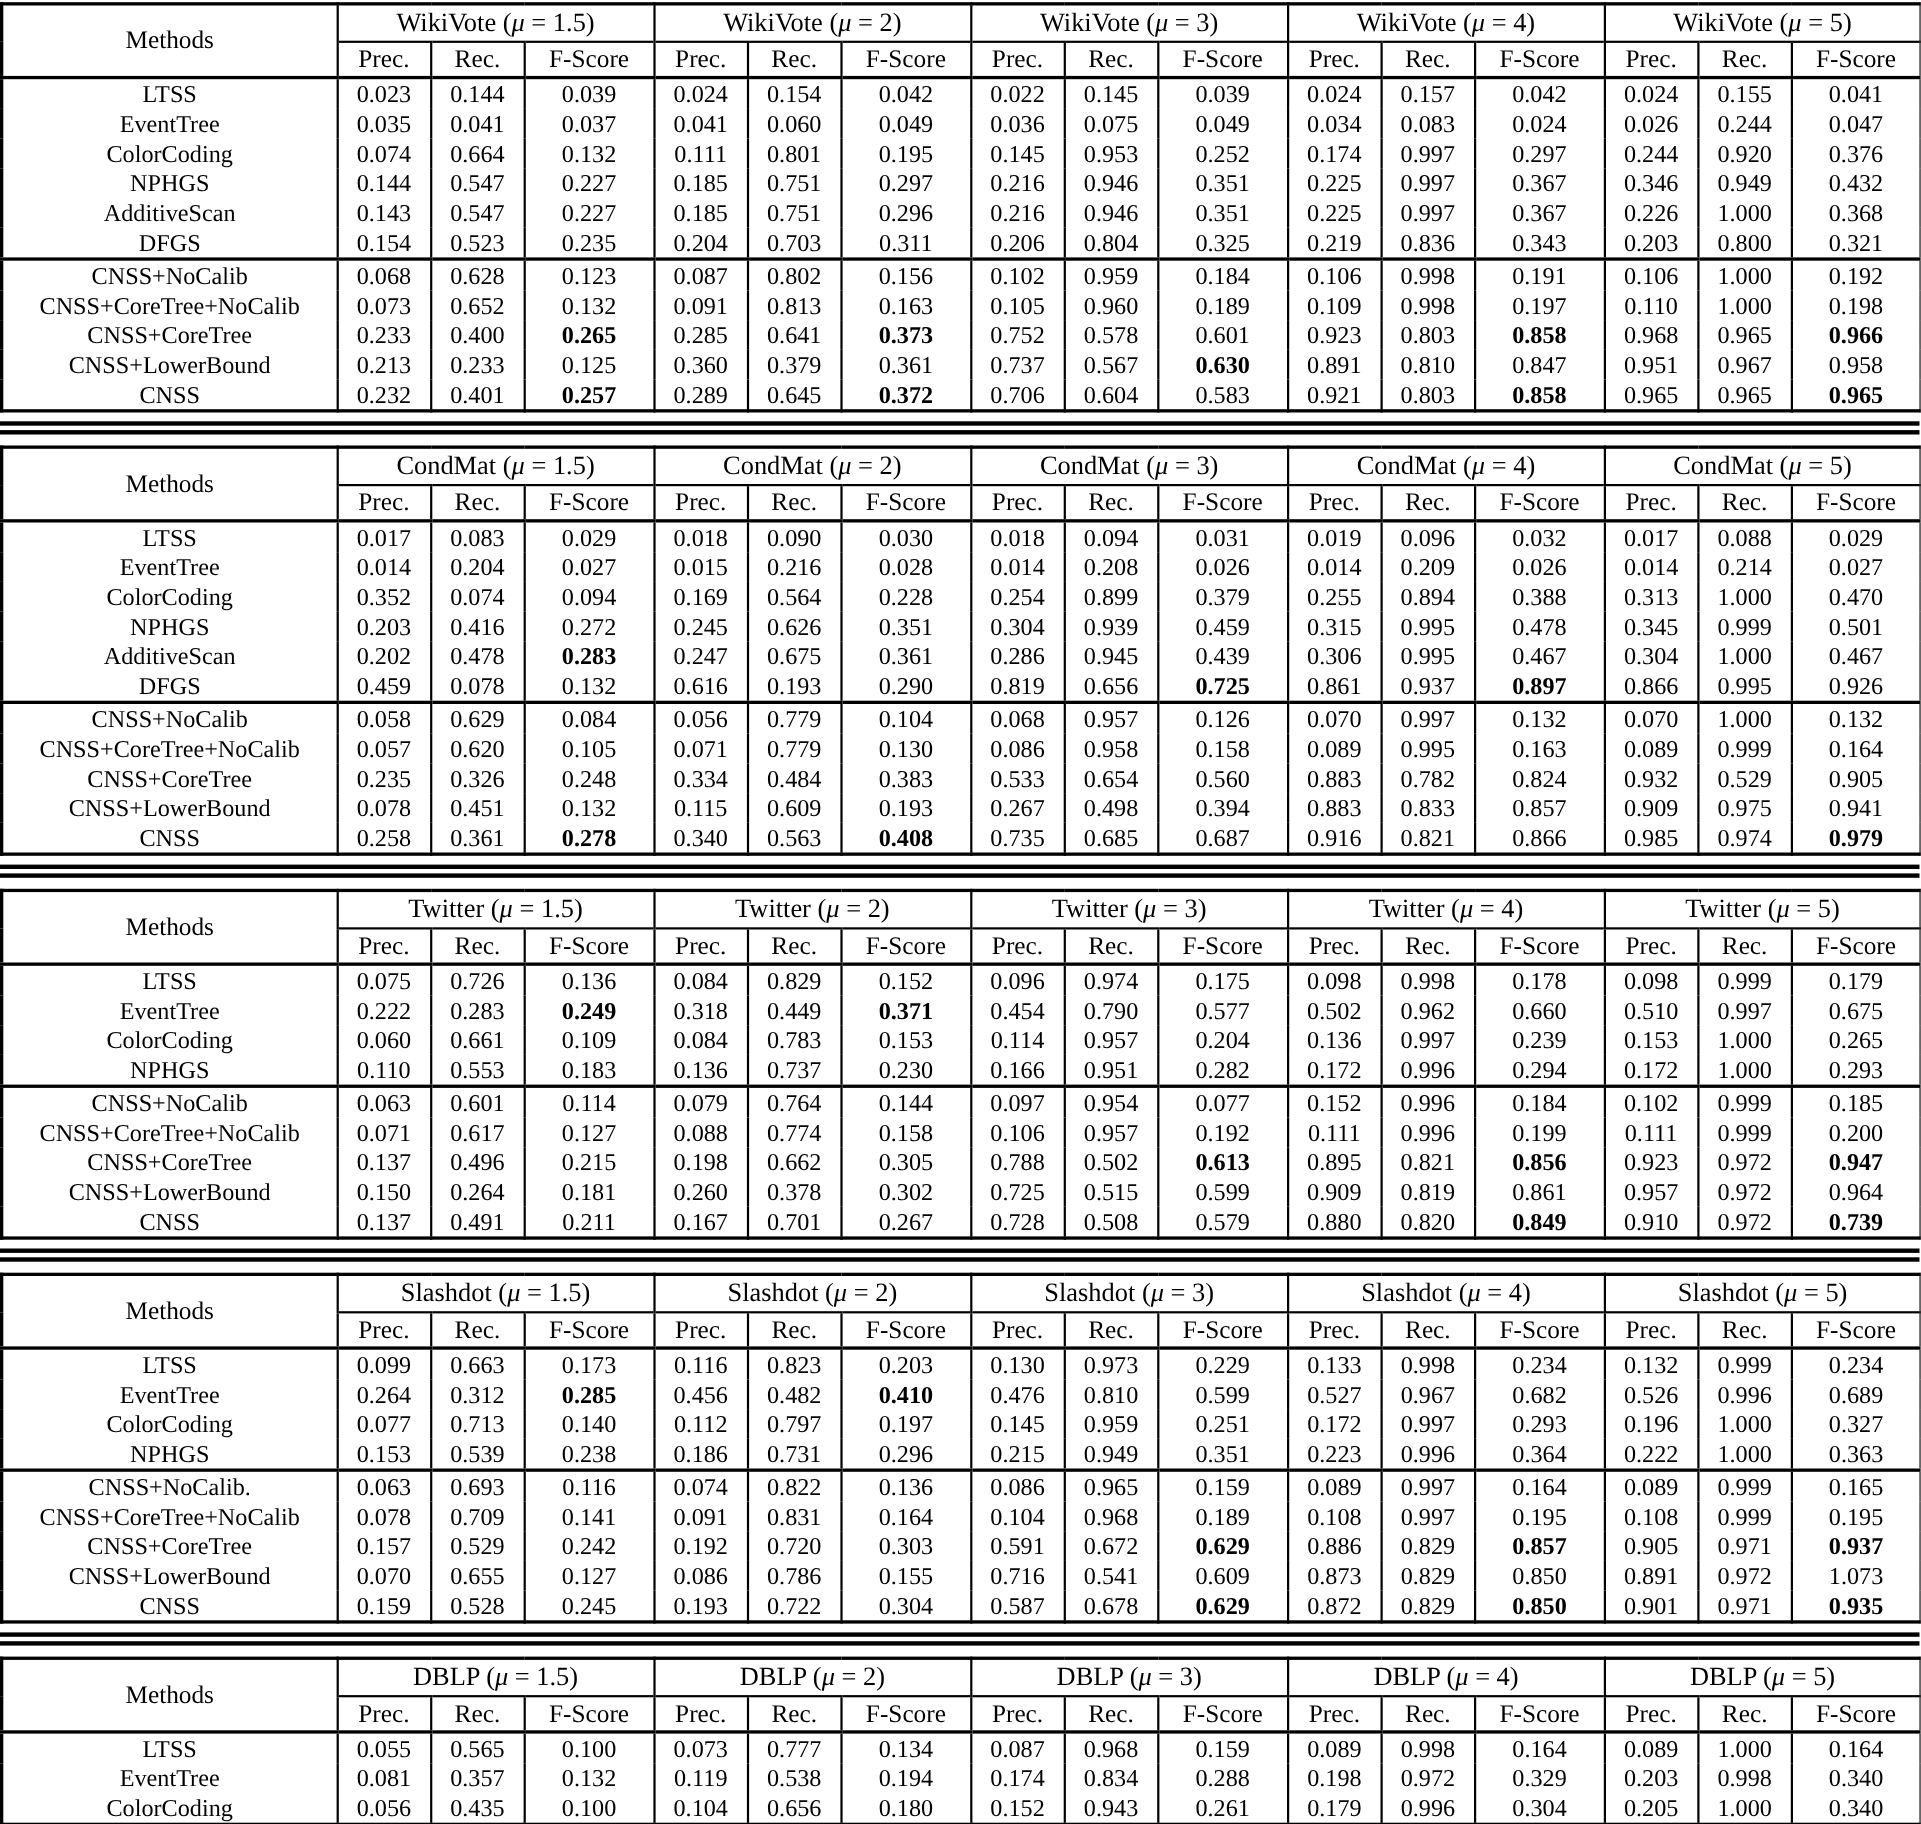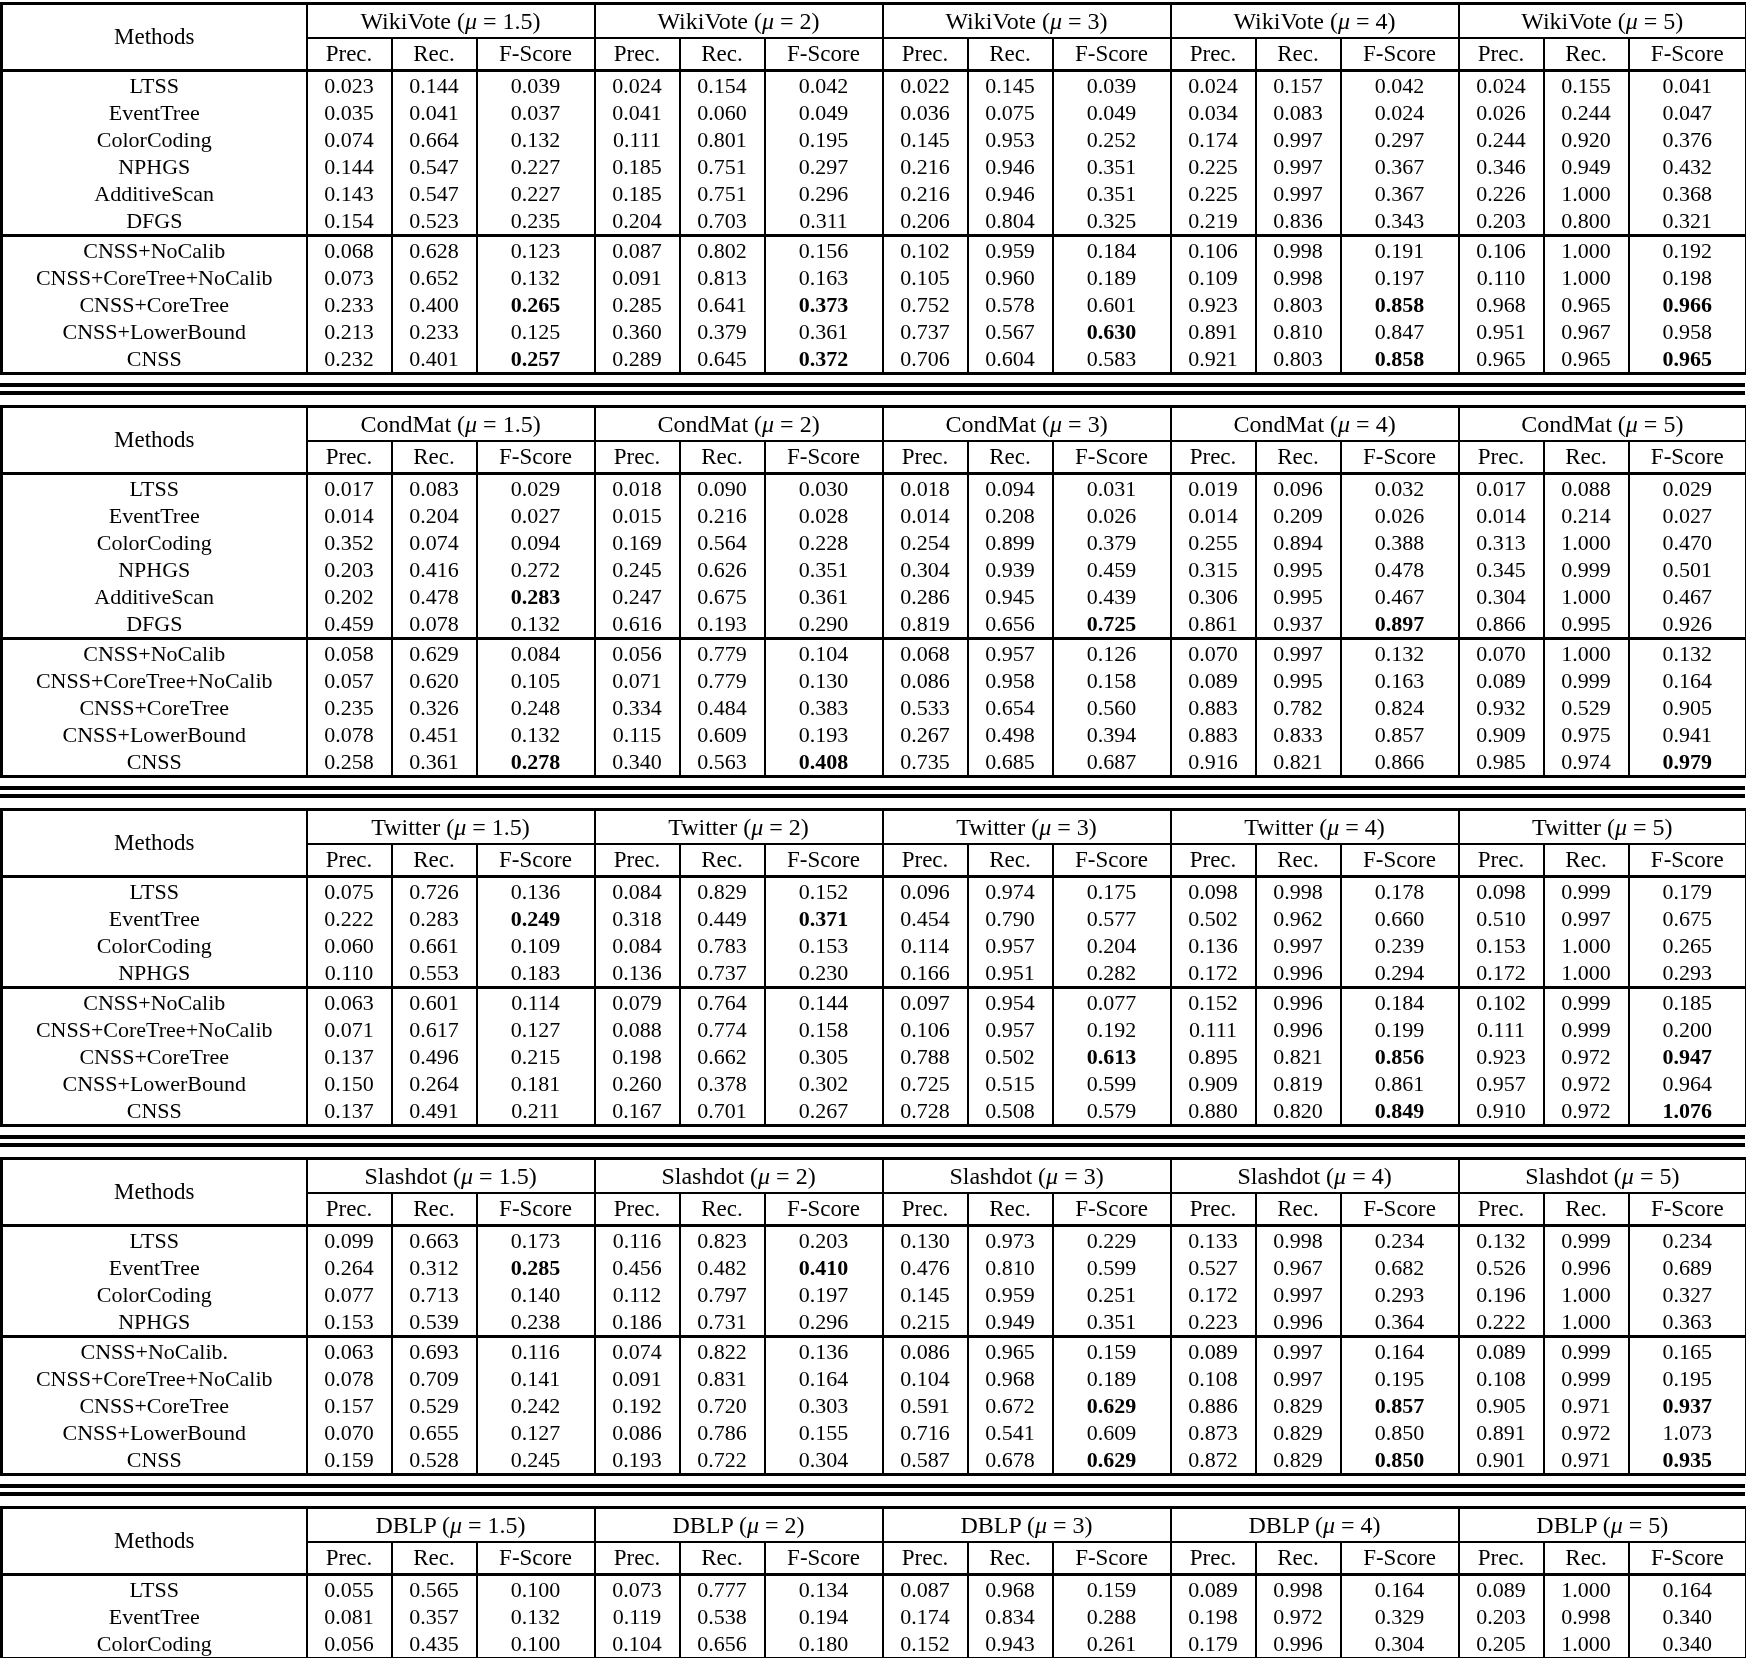--- a/index.html
+++ b/index.html
@@ -743,21 +743,21 @@
             <td class="val-td">0.701</td>
             <td class="val-td">0.267</td>
             <td class="val-td">0.728</td>
             <td class="val-td">0.508</td>
             <td class="val-td">0.579</td>
             <td class="val-td">0.880</td>
             <td class="val-td">0.820</td>
             <td class="val-td bold">0.849</td>
             <td class="val-td">0.910</td>
             <td class="val-td">0.972</td>
-            <td class="val-td bold">1.076</td>
+            <td class="val-td bold">0.739</td>
           </tr>
         </tbody>
       </table>
       <div class="double-rule"></div>
       <table class="results-table">
         <colgroup>
           <col style="width: 305px;">
           <col style="width: 85px;">
           <col style="width: 85px;">
           <col style="width: 118px;">

